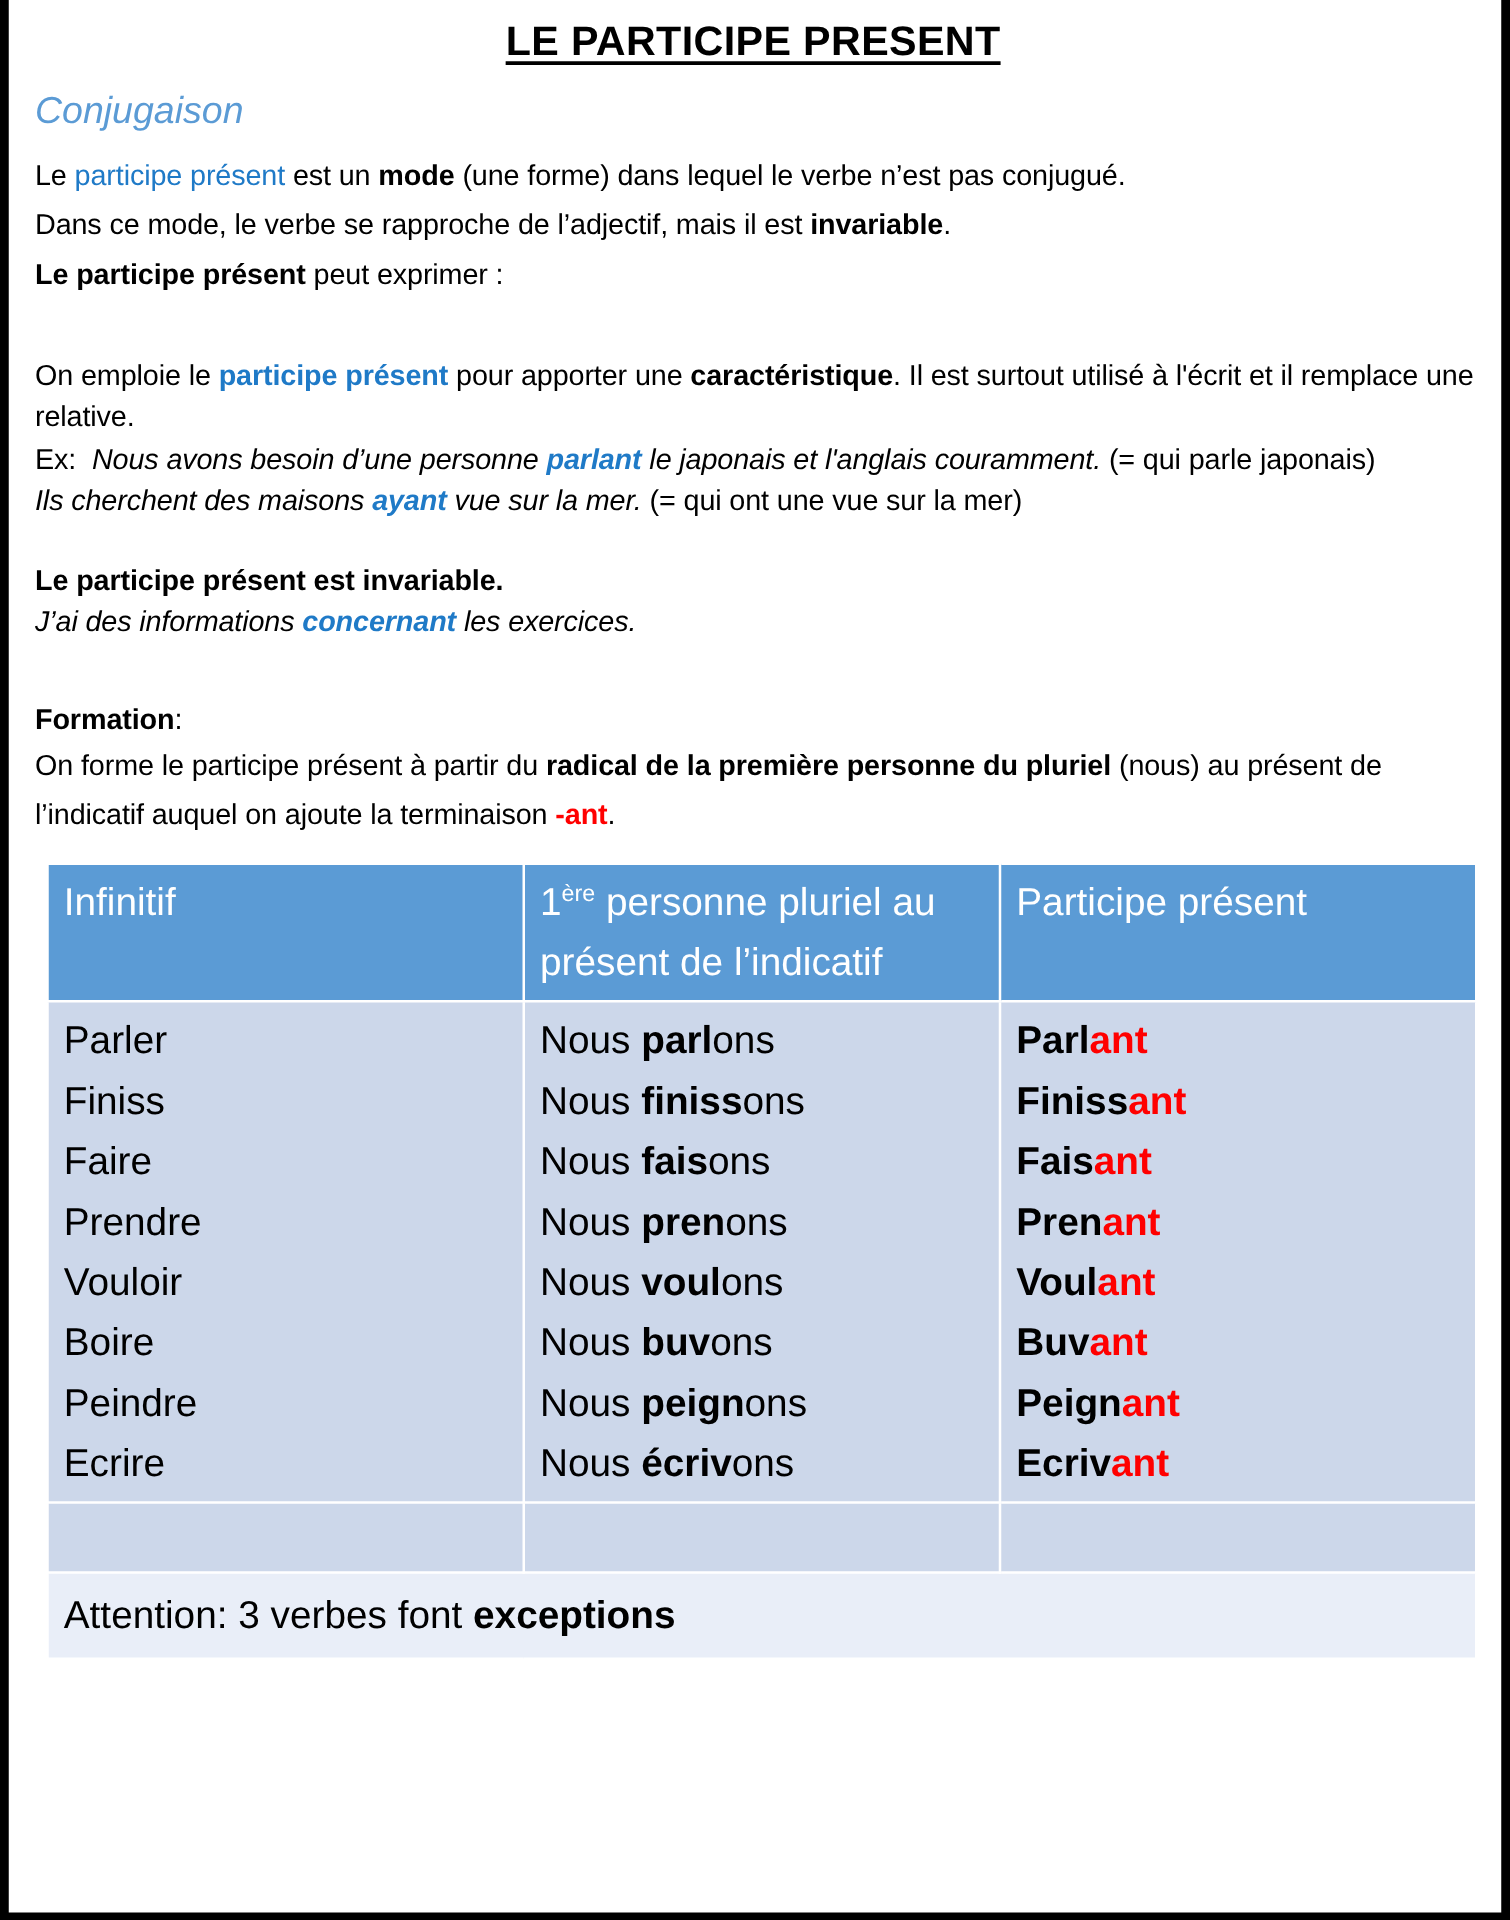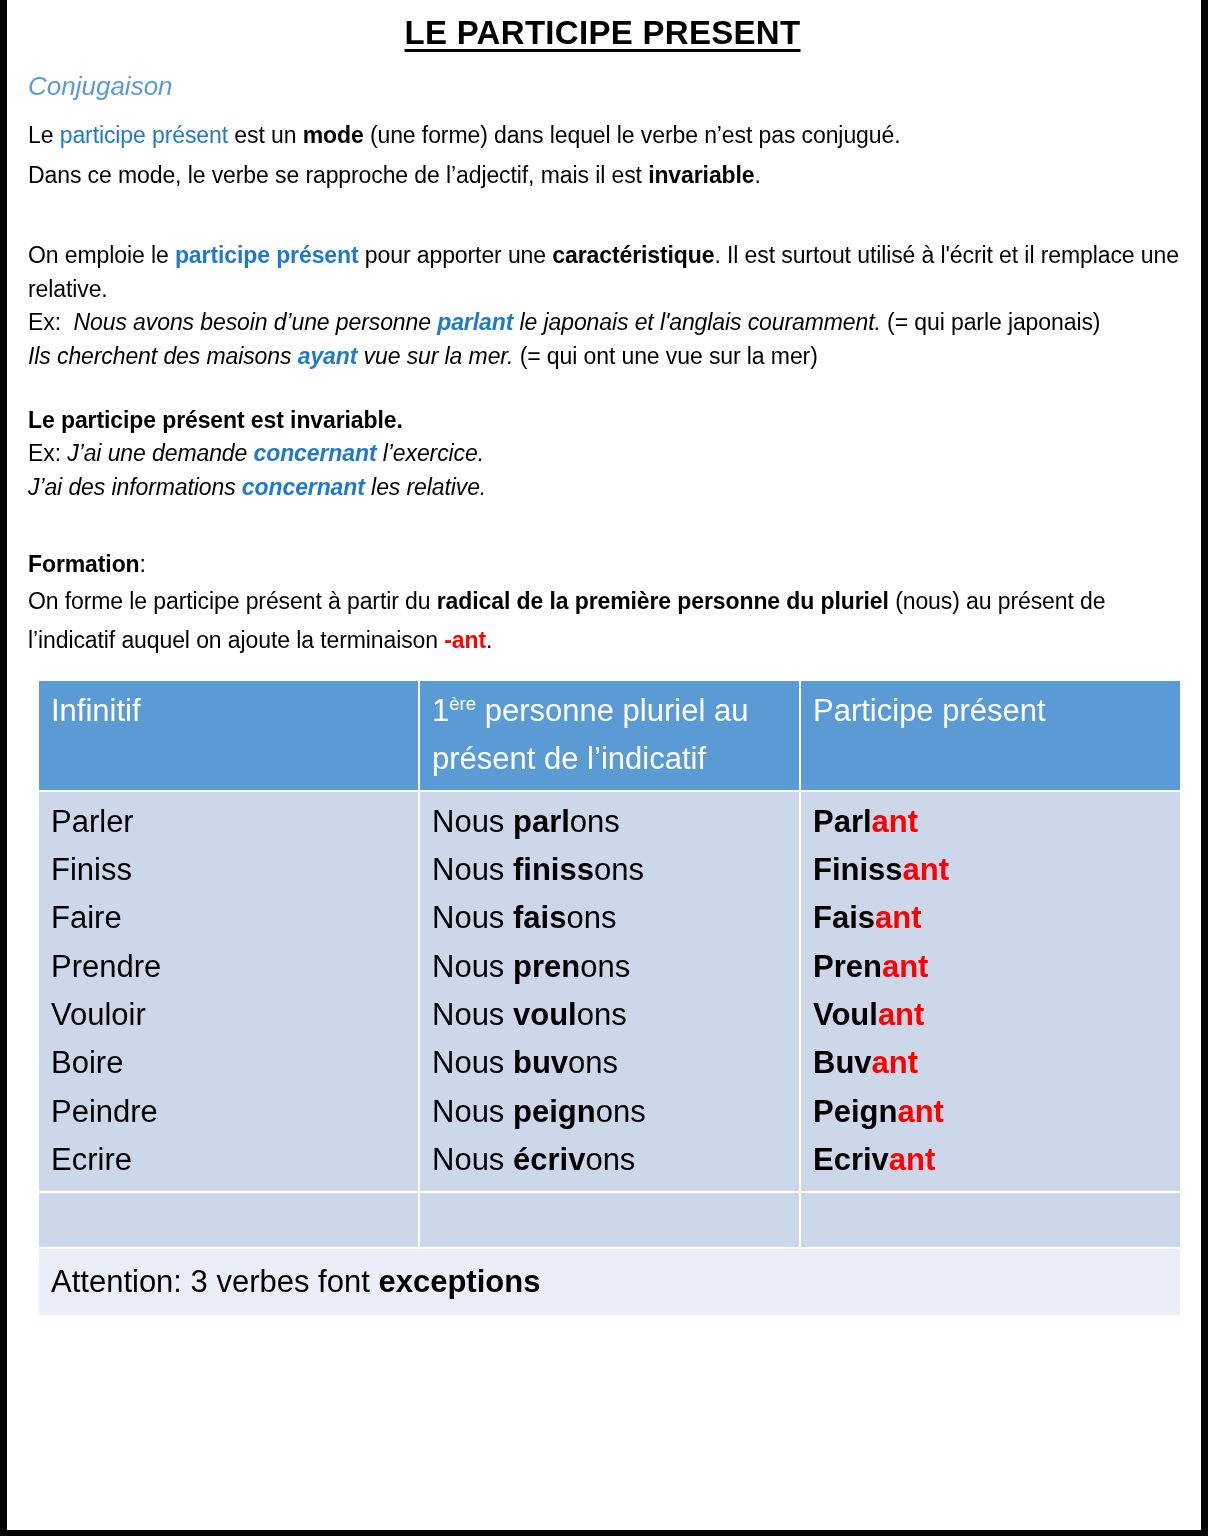--- a/index.html
+++ b/index.html
@@ -41,21 +41,21 @@
   .doc-title span {
     text-decoration: underline;
     text-underline-offset: 5px;
     text-decoration-thickness: 3px;
   }
 
   
   .subhead {
     color: #5b9bd5;
     font-style: italic;
-    font-size: 26px;
+    font-size: 30px;
     margin: 19px 0 0 7px;
     line-height: 1.2;
   }
   p.para {
     font-size: 23px;
     color: #000000;
     margin: 0 0 0 7px;
     line-height: 1.72;
     letter-spacing: -0.1px;
   }
@@ -134,36 +134,36 @@
     <h1 class="doc-title"><span>LE PARTICIPE PRESENT</span></h1>
 
     <div class="subhead">Conjugaison</div>
 
     <div class="gap-sm"></div>
 
     <p class="para"><span>Le </span><span class="blue">participe présent</span><span> est un </span><b>mode</b><span> (une forme) dans lequel le verbe n’est pas conjugué.</span></p>
 
     <p class="para"><span>Dans ce mode, le verbe se rapproche de l’adjectif, mais il est </span><b>invariable</b><span>.</span></p>
 
+    <p class="para"><b>Le participe présent</b><span> peut exprimer :</span></p>
 
     <div class="gap-lg"></div>
 
     <p class="para tight"><span>On emploie le </span><span class="blue-b">participe présent</span><span> pour apporter une </span><b>caractéristique</b><span>. Il est surtout utilisé à l'écrit et il remplace une relative.</span></p>
 
     <p class="para tight"><span>Ex:</span>&nbsp; <span class="it">Nous avons besoin d’une personne </span><span class="blue-bi">parlant</span><span class="it"> le japonais et l'anglais couramment.</span><span> (= qui parle japonais)</span></p>
 
     <p class="para tight"><span class="it">Ils cherchent des maisons </span><span class="blue-bi">ayant</span><span class="it"> vue sur la mer.</span><span> (= qui ont une vue sur la mer)</span></p>
 
     <div class="gap-md"></div>
 
     <p class="para tight"><b>Le participe présent est invariable.</b></p>
 
-    <p class="para tight"><span>Ex: </span><span class="it">J’ai une demande </span><span class="blue-bi">concernant</span><span class="it"> l’exercice.</span></p>
-
-    <p class="para tight"><span class="it">J’ai des informations </span><span class="blue-bi">concernant</span><span class="it"> les relative.</span></p>
+
+    <p class="para tight"><span class="it">J’ai des informations </span><span class="blue-bi">concernant</span><span class="it"> les exercices.</span></p>
 
     <div class="gap-lg"></div>
 
     <p class="para tight"><b>Formation</b><span>:</span></p>
 
     <p class="para"><span>On forme le participe présent à partir du </span><b>radical de la première personne du pluriel</b><span> (nous) au présent de l’indicatif auquel on ajoute la terminaison </span><span class="red">-ant</span><span>.</span></p>
 
     <table class="conj">
       <colgroup>
           <col class="c1">

